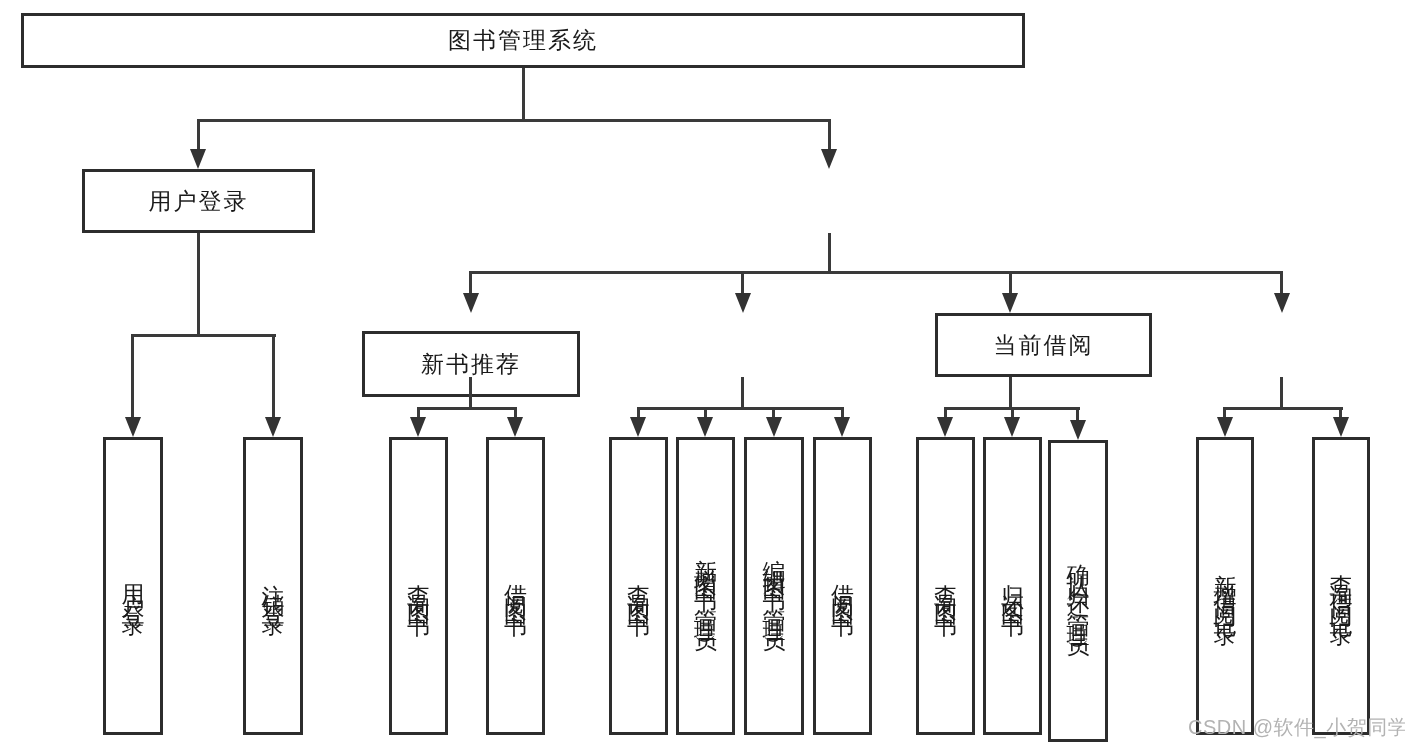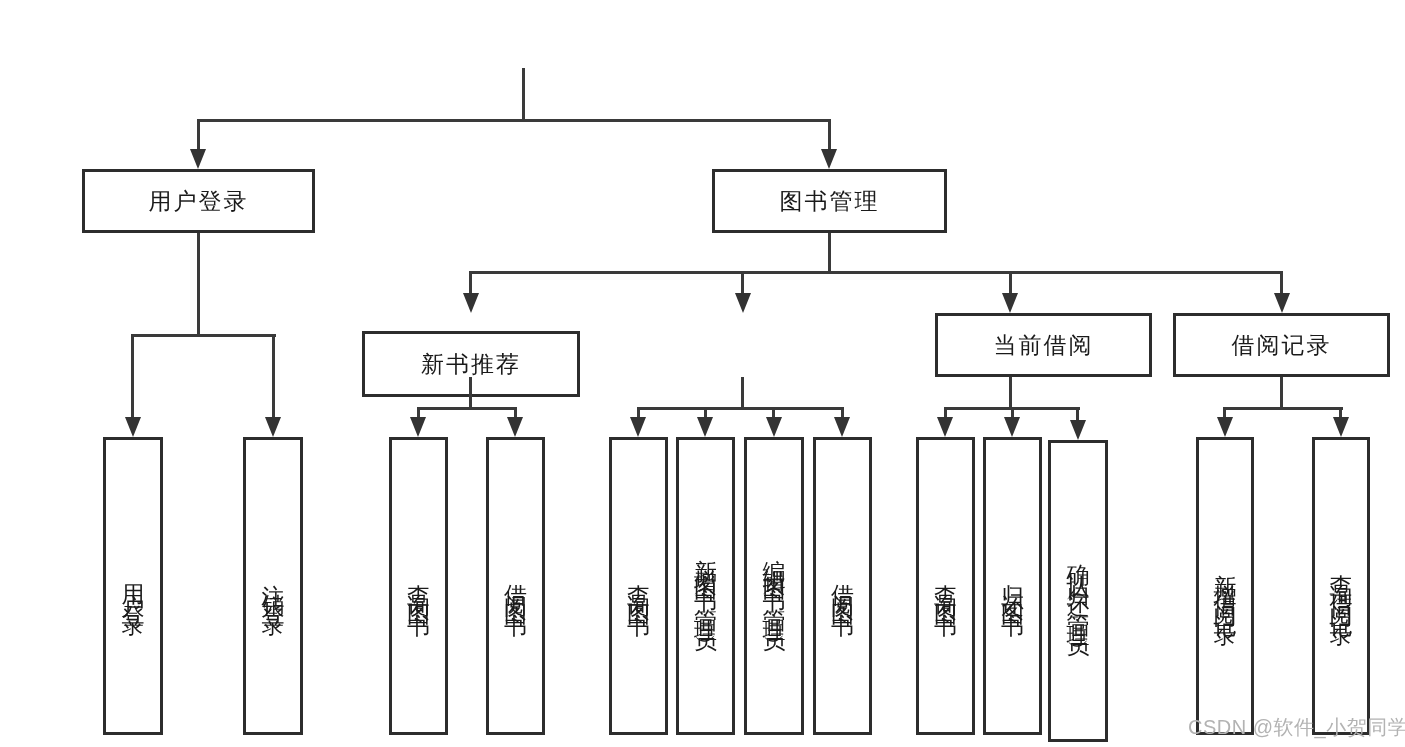--- a/index.html
+++ b/index.html
@@ -52,30 +52,30 @@
     color:#b3b3b3;
     letter-spacing:0.5px;
     white-space:nowrap;
   }
 </style>
 </head>
 <body>
 
 <div id="stage">
 
+  <div class="box" style="left:21px;top:13px;width:1004px;height:55px;">图书管理系统</div>
 
   <div class="vl" style="left:522px;top:68px;height:53px;"></div>
   <div class="hl" style="left:197px;top:119px;width:634px;"></div>
   <div class="vl" style="left:197px;top:119px;height:32px;"></div>
   <div class="arrow" style="left:190px;top:149px;"></div>
   <div class="vl" style="left:828px;top:119px;height:32px;"></div>
   <div class="arrow" style="left:821px;top:149px;"></div>
 
   <div class="box" style="left:82px;top:169px;width:233px;height:64px;">用户登录</div>
-  <div class="box" style="left:712px;top:169px;width:235px;height:64px;">图书管理</div>
 
   <div class="vl" style="left:197px;top:233px;height:103px;"></div>
   <div class="hl" style="left:131px;top:334px;width:145px;"></div>
   <div class="vl" style="left:131px;top:334px;height:85px;"></div>
   <div class="arrow" style="left:125px;top:417px;"></div>
   <div class="vl" style="left:272px;top:334px;height:85px;"></div>
   <div class="arrow" style="left:265px;top:417px;"></div>
 
   <div class="vl" style="left:828px;top:233px;height:40px;"></div>
   <div class="hl" style="left:469px;top:271px;width:814px;"></div>
@@ -83,21 +83,20 @@
   <div class="arrow" style="left:463px;top:293px;"></div>
   <div class="vl" style="left:741px;top:271px;height:24px;"></div>
   <div class="arrow" style="left:735px;top:293px;"></div>
   <div class="vl" style="left:1009px;top:271px;height:24px;"></div>
   <div class="arrow" style="left:1002px;top:293px;"></div>
   <div class="vl" style="left:1280px;top:271px;height:24px;"></div>
   <div class="arrow" style="left:1274px;top:293px;"></div>
 
   <div class="box" style="left:362px;top:331px;width:218px;height:66px;">新书推荐</div>
   <div class="box" style="left:935px;top:313px;width:217px;height:64px;">当前借阅</div>
-  <div class="box" style="left:1173px;top:313px;width:217px;height:64px;">借阅记录</div>
 
   <div class="vl" style="left:469px;top:377px;height:32px;"></div>
   <div class="hl" style="left:417px;top:407px;width:100px;"></div>
   <div class="vl" style="left:417px;top:407px;height:12px;"></div>
   <div class="arrow" style="left:410px;top:417px;"></div>
   <div class="vl" style="left:514px;top:407px;height:12px;"></div>
   <div class="arrow" style="left:507px;top:417px;"></div>
 
   <div class="vl" style="left:741px;top:377px;height:32px;"></div>
   <div class="hl" style="left:637px;top:407px;width:207px;"></div>

